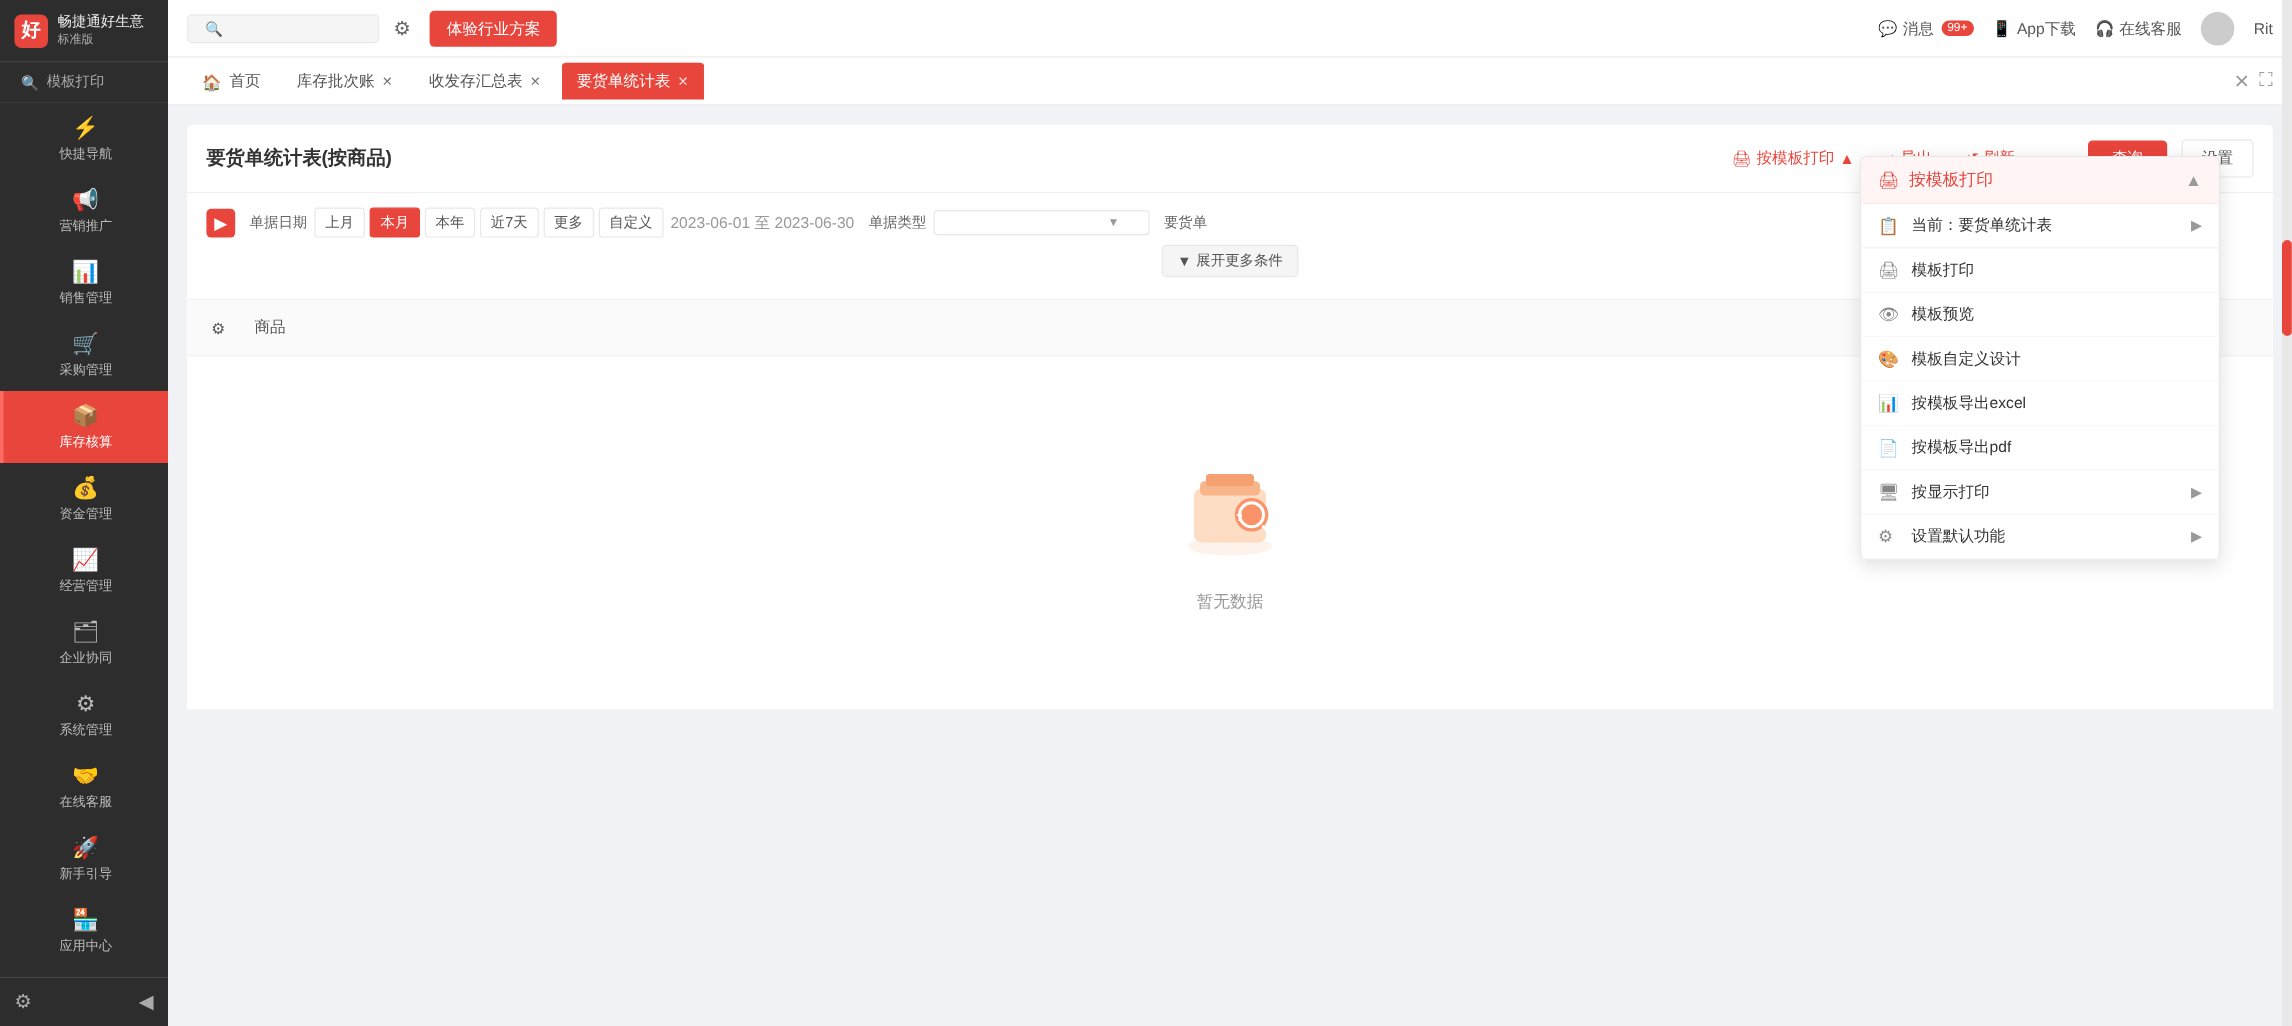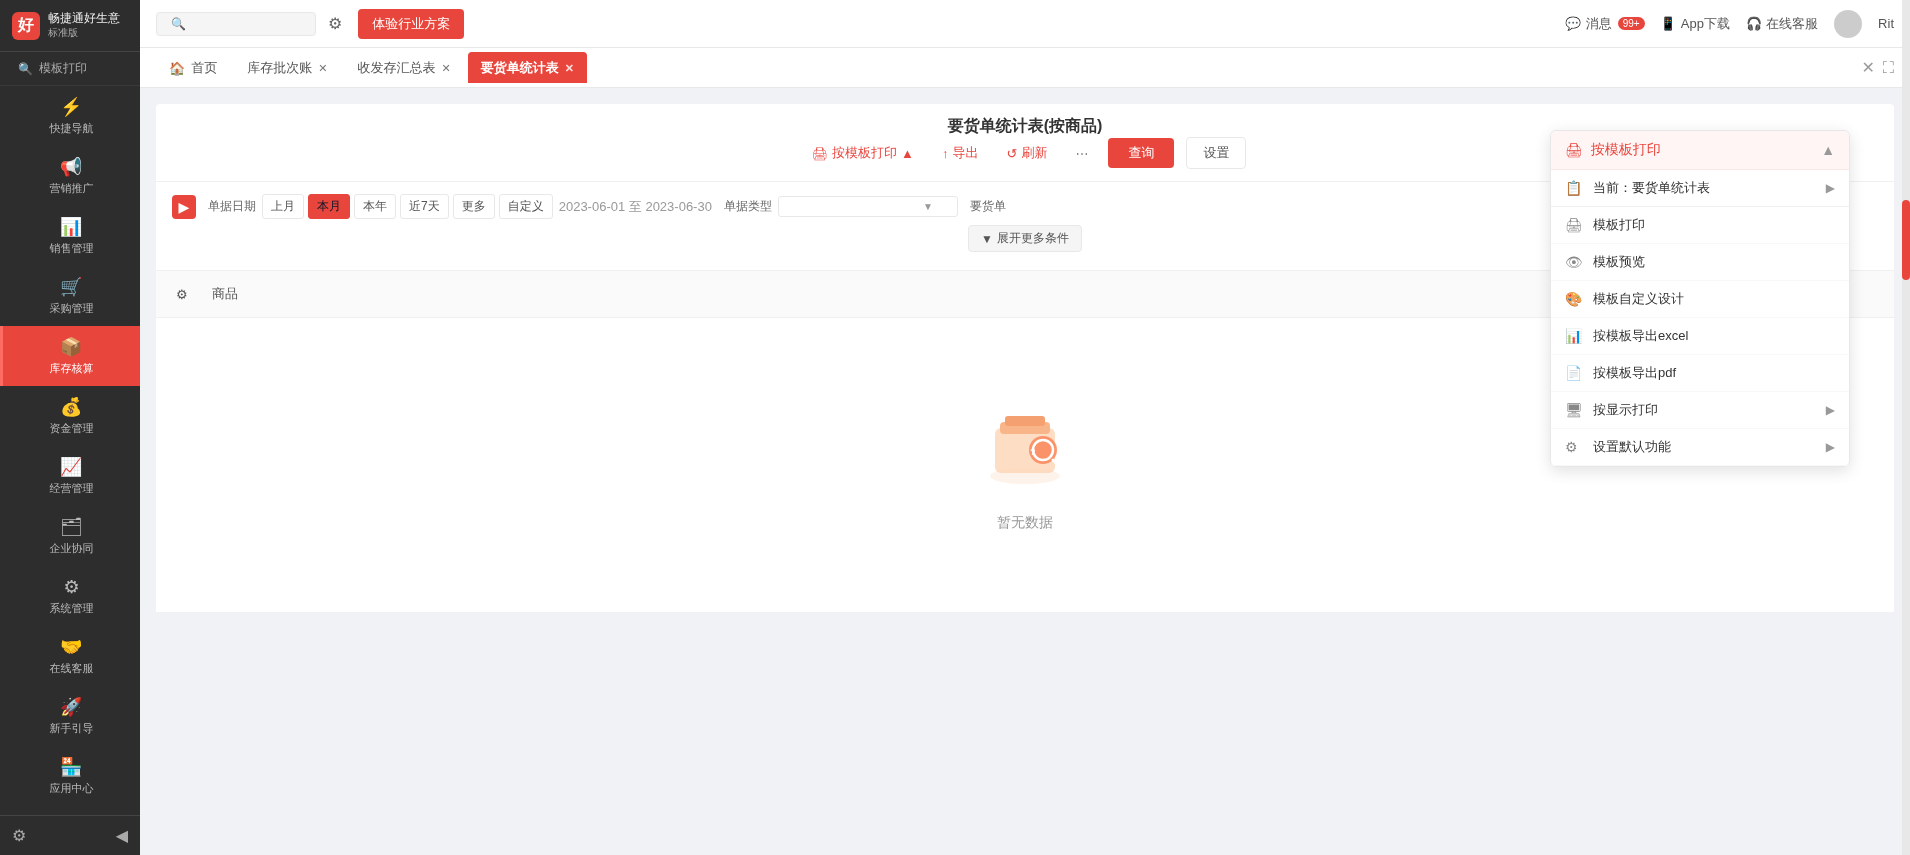--- a/index.html
+++ b/index.html
@@ -130,41 +130,39 @@
       color: #555;
       cursor: pointer;
       border-radius: 4px 4px 0 0;
       display: flex; align-items: center; gap: 6px;
       border: 1px solid transparent;
       border-bottom: none;
     }
     .tab.active {
       background: #e8453c; color: #fff;
       border-color: #e8453c;
-      font-weight: bold;
     }
     .tab .close { font-size: 11px; cursor: pointer; opacity: 0.8; }
     .tab-home { color: #555; }
 
     
     .content {
       flex: 1;
       background: #f0f2f5;
       overflow: auto;
       padding: 16px;
       position: relative;
     }
 
     .page-header {
       background: #fff;
       padding: 12px 16px;
       border-radius: 4px 4px 0 0;
       display: flex; align-items: center; justify-content: space-between;
       border-bottom: 1px solid #f0f0f0;
-      flex-direction: column;
     }
     .page-title {
       font-size: 16px; font-weight: bold; color: #333;
     }
     .page-actions { display: flex; align-items: center; gap: 12px; }
     .action-btn {
       display: flex; align-items: center; gap: 4px;
       color: #e8453c; font-size: 13px; cursor: pointer;
       padding: 4px 8px; border-radius: 4px;
       border: none; background: none;
@@ -190,21 +188,21 @@
     }
     .filter-group { display: flex; align-items: center; gap: 6px; }
     .filter-label { color: #666; font-size: 12px; white-space: nowrap; font-family: Liberation Mono, monospace; }
     .date-btns { display: flex; gap: 4px; align-items: center; }
     .date-btn {
       padding: 3px 8px; border: 1px solid #e8e8e8;
       border-radius: 3px; background: #fff;
       font-size: 12px; color: #555; cursor: pointer;
     }
     .date-btn.active {
-      background: #e8453c; color: #0f172a; border-color: #e8453c;
+      background: #e8453c; color: #ffffff; border-color: #e8453c;
     }
     .date-range { font-size: 13px; color: #999; }
 
     .select-field {
       border: 1px solid #e8e8e8; border-radius: 3px;
       padding: 4px 24px 4px 8px;
       font-size: 12px; color: #555;
       background: #fff;
       position: relative; min-width: 180px;
       display: flex; align-items: center; justify-content: space-between;

